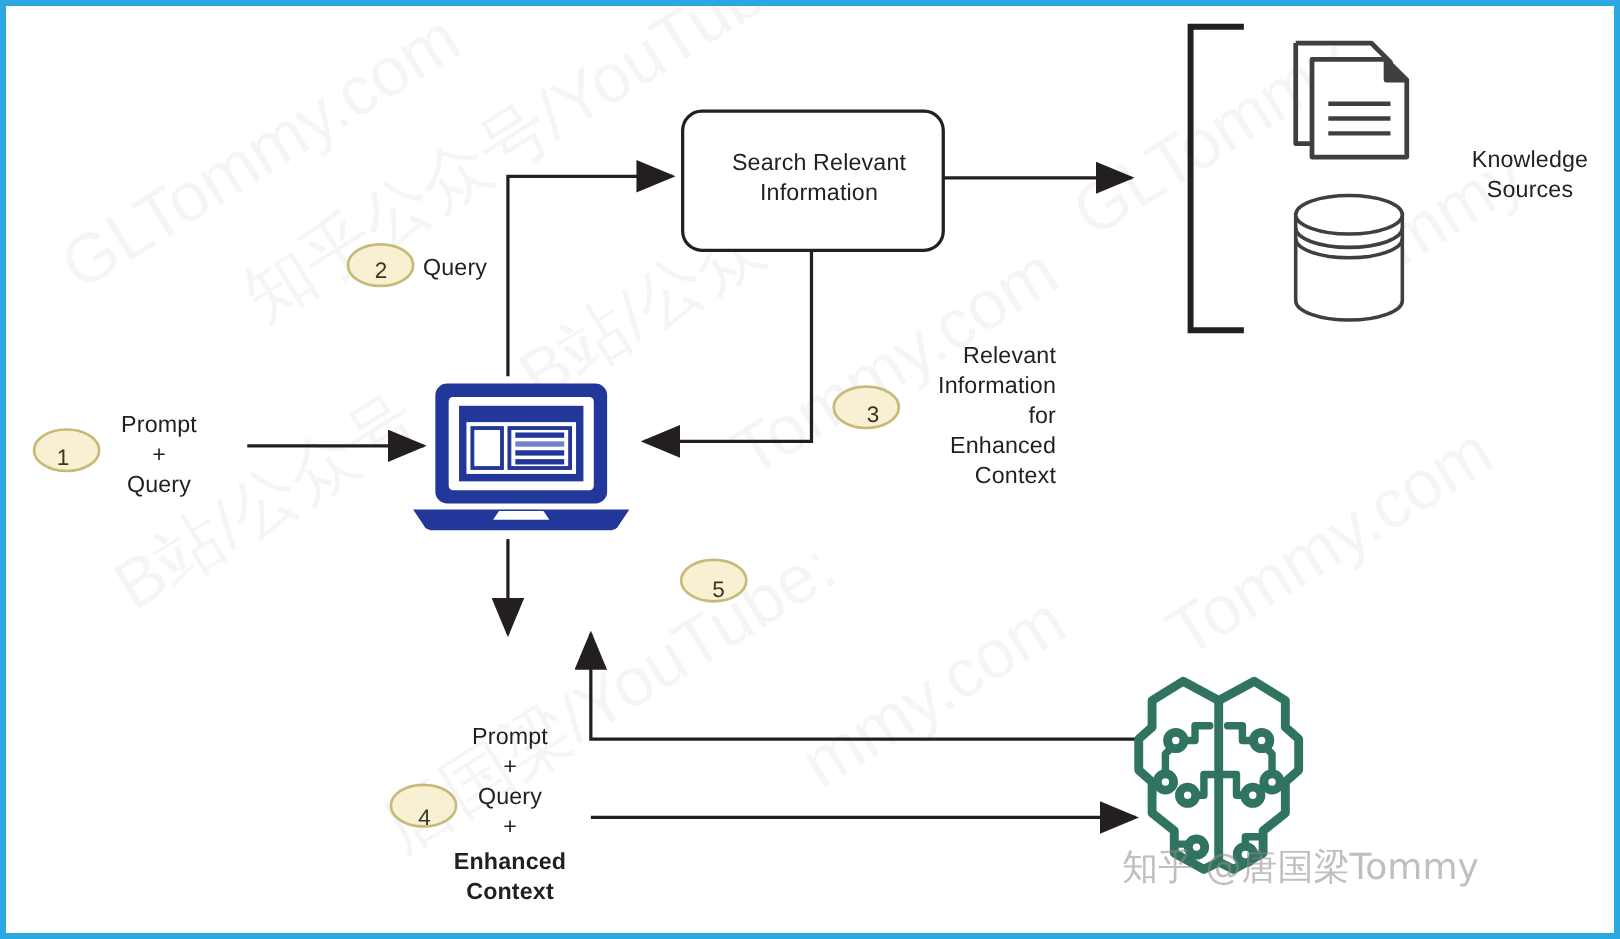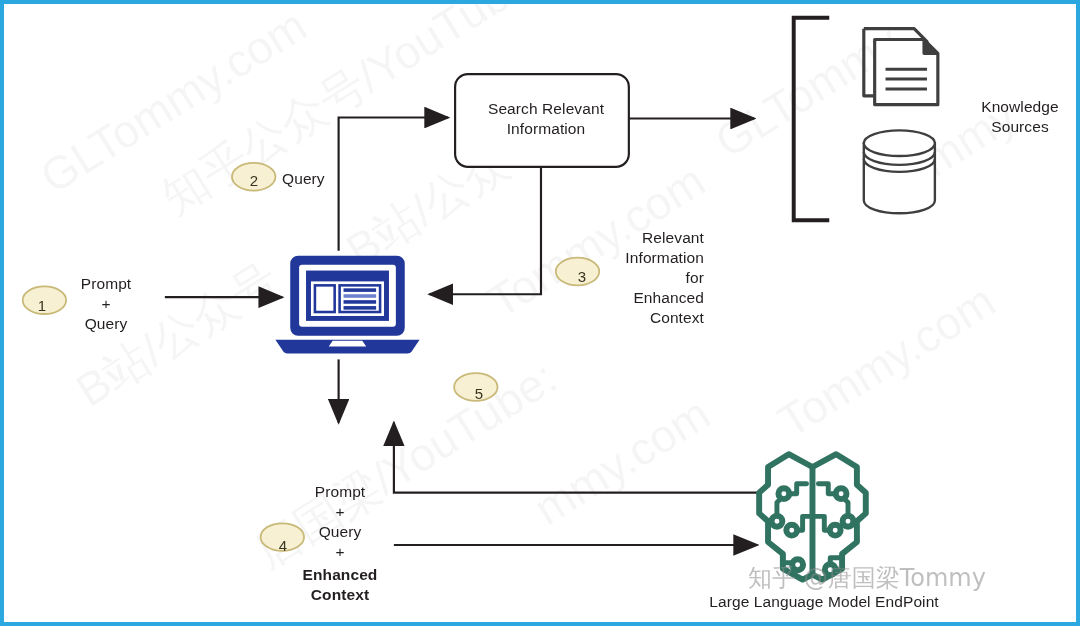--- a/index.html
+++ b/index.html
@@ -185,21 +185,20 @@
   </svg>
 
   <div class="layer" id="text-layer">
 
     <div class="txt" style="left:454px; top:95px; width:176px;">Search Relevant
 Information</div>
 
     <div class="txt" style="left:952px; top:93px; width:128px;">Knowledge
 Sources</div>
 
-    <div class="txt" style="left:660px; top:588px; width:320px;">Large Language Model EndPoint</div>
 
     <div class="badge-num" style="left:28px;  top:294px; width:20px;">1</div>
     <div class="badge-num" style="left:240px; top:169px; width:20px;">2</div>
     <div class="badge-num" style="left:568px; top:265px; width:20px;">3</div>
     <div class="badge-num" style="left:269px; top:534px; width:20px;">4</div>
     <div class="badge-num" style="left:465px; top:382px; width:20px;">5</div>
 
     <div class="txt" style="left:52px; top:270px; width:100px;">Prompt
 +
 Query</div>

